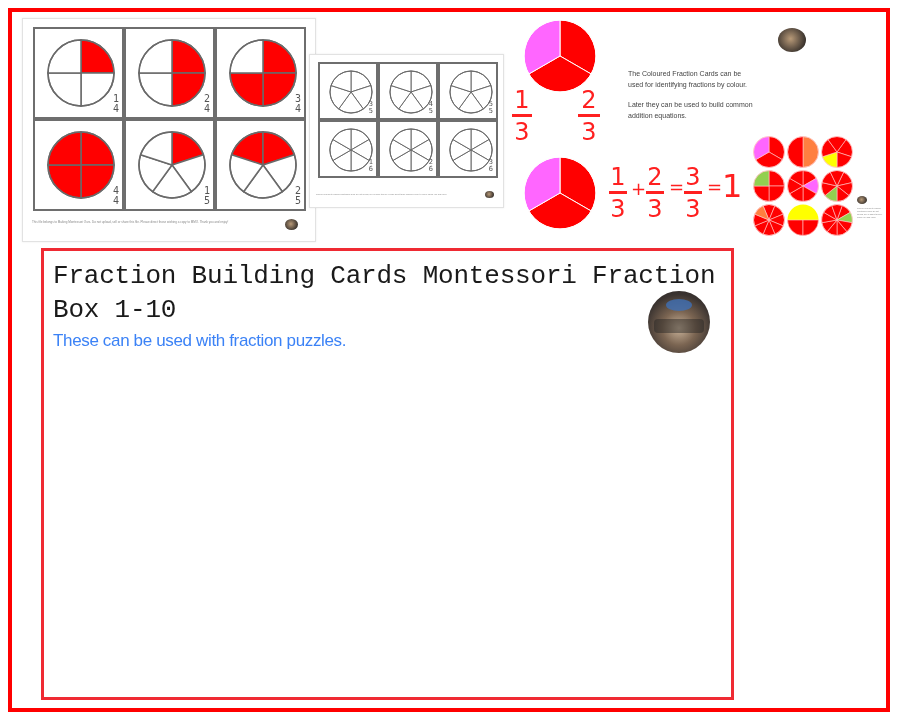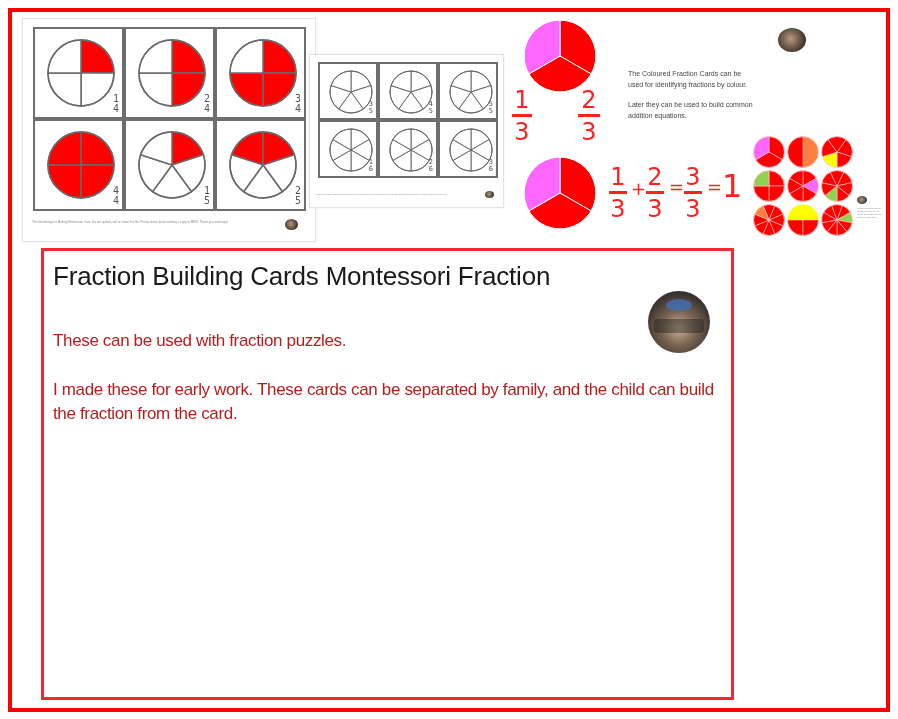--- a/index.html
+++ b/index.html
@@ -17,22 +17,22 @@
 
   
   .red-frac { position: absolute; color: #ff2020; font-family: "DejaVu Sans", sans-serif; text-align: center; line-height: 1; }
   .red-frac .num { display: block; border-bottom: 3px solid #ff2020; padding-bottom: 2px; }
   .red-frac .den { display: block; padding-top: 3px; }
   .red-op { position: absolute; color: #ff2020; font-family: "DejaVu Sans", sans-serif; line-height: 1; }
   .desc-small { position: absolute; font-size: 7px; color: #444; line-height: 11px; font-family: "Liberation Sans", sans-serif; }
 
   
   .desc-box { position: absolute; left: 41px; top: 248px; width: 693px; height: 452px; border: 3px solid #ef2a33; box-sizing: border-box; background: #fff; }
-  .title { position: absolute; left: 9px; top: 8px; font-size: 26px; line-height: 34px; color: #1a1a1a; font-family: Liberation Sans, sans-serif; letter-spacing: -0.2px; }
-  .body-text { position: absolute; left: 9px; top: 80px; width: 670px; font-size: 17px; line-height: 24.3px; color: #b91c1c; font-family: "Liberation Sans", sans-serif; letter-spacing: -0.35px; }
+  .title { position: absolute; left: 9px; top: 8px; font-size: 26px; line-height: 34px; color: #1a1a1a; font-family: Liberation Mono, monospace; letter-spacing: -0.2px; }
+  .body-text { position: absolute; left: 9px; top: 80px; width: 670px; font-size: 17px; line-height: 24.3px; color: #3b82f6; font-family: "Liberation Sans", sans-serif; letter-spacing: -0.35px; }
   .body-text p { margin: 0; }
   .body-text .gap { height: 24.3px; }
   .logo-big { position: absolute; left: 604px; top: 40px; width: 62px; height: 62px; border-radius: 50%; background: radial-gradient(circle at 50% 60%, #c9b39a 0%, #7b6552 35%, #3a3330 70%, #2a2420 100%); }
   .logo-big::before { content: ""; position: absolute; left: 18px; top: 8px; width: 26px; height: 12px; border-radius: 50%; background: #3f6fb5; opacity: 0.8; }
   .logo-big::after { content: ""; position: absolute; left: 6px; top: 28px; width: 50px; height: 14px; background: #222; opacity: 0.45; border-radius: 4px; }
 </style>
 </head>
 <body>
 
 <div class="frame"></div>
@@ -340,22 +340,22 @@
       <path d="M89,88 L83.69868777845213,73.43476437781842 A15.5,15.5 0 0 1 94.30131222154786,73.43476437781841 Z" fill="#ff0000" stroke="#ffc8c8" stroke-width="0.6"></path>
       <circle cx="89" cy="88" r="15.5" fill="none" stroke="#ffc8c8" stroke-width="0.6"></circle>
     </g>
   </svg>
 <div class="mini-logo" style="left:857px;top:196px;width:10px;height:8px;"></div>
 <div class="sheet-footer" style="left:857px;top:207px;width:26px;font-size:2px;line-height:3px;">This file belongs to Making Montessori Ours. Do not upload, sell or share this file. Thank you and enjoy!</div>
 
 <div class="desc-box">
   <div class="title">
     <div>Fraction Building Cards Montessori Fraction</div>
+    <div>Box 1-10</div>
   </div>
   <div class="logo-big"></div>
   <div class="body-text" id="desc-body" style="top:78px;">
   <p>These can be used with fraction puzzles.</p>
       <div class="gap"></div>
-      <p>I made these for early work. These cards can be separated by family, and the child can build the fraction from the card.</p>
       <div class="gap"></div>
       <div class="gap"></div>
     </div>
 </div>
 
 </body></html>

